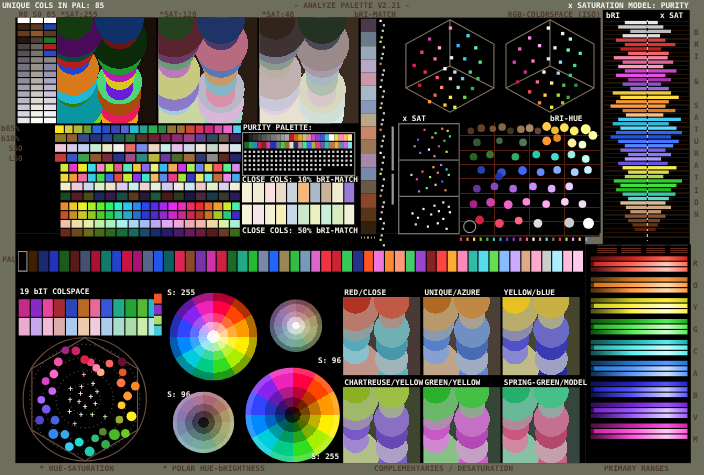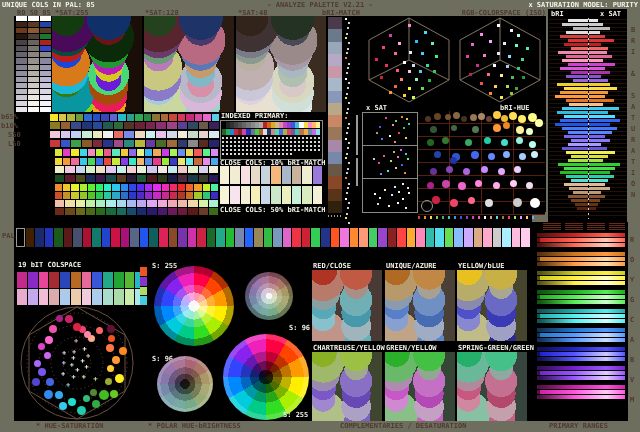--- a/index.html
+++ b/index.html
@@ -49,21 +49,21 @@
 </head>
 <body>
 
 <div class="blk" style="left:14px;top:16px;width:532px;height:196px"></div>
 <div class="blk" style="left:14px;top:212px;width:518px;height:209px"></div>
 <div class="blk" style="left:548px;top:9px;width:79px;height:213px"></div>
 <div class="blk" style="left:532px;top:222px;width:96px;height:199px"></div>
 
 <div class="wlbl" style="left:2px;top:1px">UNIQUE COLS IN PAL: 85</div>
 <div class="lbl" style="left:0;top:1px;width:640px;text-align:center">- ANALYZE PALETTE V2.21 -</div>
-<div class="wlbl" style="right:2px;top:1px">x SATURATION MODEL: PURITY</div>
+<div class="wlbl" style="right:14px;top:1px">x SATURATION MODEL: PURITY</div>
 
 <div class="lbl" style="left:17px;top:9px">R0 S0 85</div>
 <div class="lbl" style="left:55px;top:9px">*SAT:255</div>
 <div class="lbl" style="left:145px;top:9px">*SAT:128</div>
 
 <div class="lbl" style="left:238px;top:9px">*SAT:48</div>
 <div class="lbl" style="left:322px;top:9px">bRI-MATCH</div>
 <div class="lbl" style="left:352px;top:9px;width:194px;text-align:right">RGB-COLORSPACE (ISO)</div>
 
 <div class="ab vflex" data-cells="left_cols.0" style="left:16px;top:16px;width:11px;height:96px;display:flex">
@@ -834,21 +834,21 @@
     <div style="background: rgb(26, 42, 106);"></div>
     <div style="background: rgb(42, 26, 106);"></div>
     <div style="background: rgb(74, 26, 106);"></div>
     <div style="background: rgb(106, 26, 90);"></div>
     <div style="background: rgb(106, 26, 58);"></div>
     <div style="background: rgb(90, 26, 26);"></div>
     <div style="background: rgb(106, 58, 42);"></div>
     <div style="background: rgb(58, 106, 26);"></div>
   </div>
 
-<div class="wlbl" style="left:221px;top:112px">INDEXED PRIMARY:</div>
+<div class="wlbl" style="left:221px;top:112px">PURITY PALETTE:</div>
 <div class="ab bordered" style="left:220px;top:120px;width:101px;height:38px;background:#000"></div>
 <div class="ab smooth" data-cells="indexed.row1" style="left:222px;top:122px;width:98px;height:6px">
     <div style="background: rgb(0, 0, 0);"></div>
     <div style="background: rgb(34, 34, 34);"></div>
     <div style="background: rgb(51, 51, 51);"></div>
     <div style="background: rgb(68, 68, 68);"></div>
     <div style="background: rgb(85, 85, 85);"></div>
     <div style="background: rgb(102, 102, 102);"></div>
     <div style="background: rgb(119, 119, 119);"></div>
     <div style="background: rgb(136, 136, 136);"></div>
@@ -1207,21 +1207,21 @@
 <div class="wlbl" style="left:283px;top:411px">S: 255</div>
 
 <div class="wlbl" style="left:313px;top:262px">RED/CLOSE</div>
 <div class="wlbl" style="left:386px;top:262px">UNIQUE/AZURE</div>
 <div class="wlbl" style="left:458px;top:262px">YELLOW/bLUE</div>
 <div class="ab" style="left: 312px; top: 270px; width: 70px; height: 71px; background: radial-gradient(circle at 16% 2%, rgb(176, 52, 36) 0px, rgb(176, 52, 36) 15%, rgba(0, 0, 0, 0) 15%), radial-gradient(circle at 63% 5%, rgb(192, 90, 68) 0px, rgb(192, 90, 68) 20%, rgba(0, 0, 0, 0) 20%), radial-gradient(circle at 16% 14%, rgb(184, 122, 106) 0px, rgb(184, 122, 106) 25%, rgba(0, 0, 0, 0) 25%), radial-gradient(circle at 63% 24%, rgb(168, 144, 136) 0px, rgb(168, 144, 136) 17%, rgba(0, 0, 0, 0) 17%), radial-gradient(circle at 16% 33%, rgb(138, 160, 160) 0px, rgb(138, 160, 160) 22%, rgba(0, 0, 0, 0) 22%), radial-gradient(circle at 63% 42%, rgb(112, 176, 180) 0px, rgb(112, 176, 180) 27%, rgba(0, 0, 0, 0) 27%), radial-gradient(circle at 16% 51%, rgb(88, 168, 184) 0px, rgb(88, 168, 184) 19%, rgba(0, 0, 0, 0) 19%), radial-gradient(circle at 63% 60%, rgb(72, 152, 172) 0px, rgb(72, 152, 172) 24%, rgba(0, 0, 0, 0) 24%), radial-gradient(circle at 16% 69%, rgb(136, 192, 204) 0px, rgb(136, 192, 204) 16%, rgba(0, 0, 0, 0) 16%), radial-gradient(circle at 63% 79%, rgb(160, 180, 188) 0px, rgb(160, 180, 188) 21%, rgba(0, 0, 0, 0) 21%), radial-gradient(circle at 16% 88%, rgb(192, 148, 136) 0px, rgb(192, 148, 136) 26%, rgba(0, 0, 0, 0) 26%), radial-gradient(circle at 63% 96%, rgb(96, 180, 184) 0px, rgb(96, 180, 184) 18%, rgba(0, 0, 0, 0) 18%), linear-gradient(rgb(74, 58, 54), rgb(74, 58, 54));"></div>
 <div class="ab" style="left: 385px; top: 270px; width: 70px; height: 71px; background: radial-gradient(circle at 16% 2%, rgb(176, 106, 36) 0px, rgb(176, 106, 36) 15%, rgba(0, 0, 0, 0) 15%), radial-gradient(circle at 63% 5%, rgb(192, 136, 68) 0px, rgb(192, 136, 68) 20%, rgba(0, 0, 0, 0) 20%), radial-gradient(circle at 16% 14%, rgb(184, 154, 106) 0px, rgb(184, 154, 106) 25%, rgba(0, 0, 0, 0) 25%), radial-gradient(circle at 63% 24%, rgb(168, 160, 144) 0px, rgb(168, 160, 144) 17%, rgba(0, 0, 0, 0) 17%), radial-gradient(circle at 16% 33%, rgb(138, 154, 176) 0px, rgb(138, 154, 176) 22%, rgba(0, 0, 0, 0) 22%), radial-gradient(circle at 63% 42%, rgb(112, 144, 196) 0px, rgb(112, 144, 196) 27%, rgba(0, 0, 0, 0) 27%), radial-gradient(circle at 16% 51%, rgb(88, 128, 200) 0px, rgb(88, 128, 200) 19%, rgba(0, 0, 0, 0) 19%), radial-gradient(circle at 63% 60%, rgb(72, 108, 180) 0px, rgb(72, 108, 180) 24%, rgba(0, 0, 0, 0) 24%), radial-gradient(circle at 16% 69%, rgb(136, 160, 208) 0px, rgb(136, 160, 208) 16%, rgba(0, 0, 0, 0) 16%), radial-gradient(circle at 63% 79%, rgb(160, 172, 196) 0px, rgb(160, 172, 196) 21%, rgba(0, 0, 0, 0) 21%), radial-gradient(circle at 16% 88%, rgb(192, 164, 136) 0px, rgb(192, 164, 136) 26%, rgba(0, 0, 0, 0) 26%), radial-gradient(circle at 63% 96%, rgb(96, 136, 200) 0px, rgb(96, 136, 200) 18%, rgba(0, 0, 0, 0) 18%), linear-gradient(rgb(74, 64, 54), rgb(74, 64, 54));"></div>
 <div class="ab" style="left: 457px; top: 270px; width: 70px; height: 71px; background: radial-gradient(circle at 16% 2%, rgb(232, 192, 32) 0px, rgb(232, 192, 32) 15%, rgba(0, 0, 0, 0) 15%), radial-gradient(circle at 63% 5%, rgb(200, 176, 68) 0px, rgb(200, 176, 68) 20%, rgba(0, 0, 0, 0) 20%), radial-gradient(circle at 16% 14%, rgb(184, 172, 106) 0px, rgb(184, 172, 106) 25%, rgba(0, 0, 0, 0) 25%), radial-gradient(circle at 63% 24%, rgb(168, 168, 144) 0px, rgb(168, 168, 144) 17%, rgba(0, 0, 0, 0) 17%), radial-gradient(circle at 16% 33%, rgb(138, 138, 176) 0px, rgb(138, 138, 176) 22%, rgba(0, 0, 0, 0) 22%), radial-gradient(circle at 63% 42%, rgb(106, 106, 196) 0px, rgb(106, 106, 196) 27%, rgba(0, 0, 0, 0) 27%), radial-gradient(circle at 16% 51%, rgb(80, 80, 200) 0px, rgb(80, 80, 200) 19%, rgba(0, 0, 0, 0) 19%), radial-gradient(circle at 63% 60%, rgb(58, 58, 180) 0px, rgb(58, 58, 180) 24%, rgba(0, 0, 0, 0) 24%), radial-gradient(circle at 16% 69%, rgb(136, 136, 208) 0px, rgb(136, 136, 208) 16%, rgba(0, 0, 0, 0) 16%), radial-gradient(circle at 63% 79%, rgb(160, 160, 196) 0px, rgb(160, 160, 196) 21%, rgba(0, 0, 0, 0) 21%), radial-gradient(circle at 16% 88%, rgb(192, 188, 136) 0px, rgb(192, 188, 136) 26%, rgba(0, 0, 0, 0) 26%), radial-gradient(circle at 63% 96%, rgb(42, 42, 144) 0px, rgb(42, 42, 144) 18%, rgba(0, 0, 0, 0) 18%), linear-gradient(rgb(70, 70, 46), rgb(70, 70, 46));"></div>
 <div class="wlbl" style="left:313px;top:344px">CHARTREUSE/YELLOW</div>
 <div class="wlbl" style="left:386px;top:344px">GREEN/YELLOW</div>
-<div class="wlbl" style="left:458px;top:344px">SPRING-GREEN/GREEN</div>
+<div class="wlbl" style="left:458px;top:344px">SPRING-GREEN/MODEL</div>
 <div class="ab" style="left: 312px; top: 352px; width: 70px; height: 69px; background: radial-gradient(circle at 16% 2%, rgb(138, 176, 36) 0px, rgb(138, 176, 36) 15%, rgba(0, 0, 0, 0) 15%), radial-gradient(circle at 63% 5%, rgb(156, 192, 68) 0px, rgb(156, 192, 68) 20%, rgba(0, 0, 0, 0) 20%), radial-gradient(circle at 16% 14%, rgb(160, 184, 106) 0px, rgb(160, 184, 106) 25%, rgba(0, 0, 0, 0) 25%), radial-gradient(circle at 63% 24%, rgb(160, 168, 144) 0px, rgb(160, 168, 144) 17%, rgba(0, 0, 0, 0) 17%), radial-gradient(circle at 16% 33%, rgb(154, 138, 176) 0px, rgb(154, 138, 176) 22%, rgba(0, 0, 0, 0) 22%), radial-gradient(circle at 63% 42%, rgb(138, 112, 196) 0px, rgb(138, 112, 196) 27%, rgba(0, 0, 0, 0) 27%), radial-gradient(circle at 16% 51%, rgb(122, 88, 200) 0px, rgb(122, 88, 200) 19%, rgba(0, 0, 0, 0) 19%), radial-gradient(circle at 63% 60%, rgb(104, 72, 180) 0px, rgb(104, 72, 180) 24%, rgba(0, 0, 0, 0) 24%), radial-gradient(circle at 16% 69%, rgb(160, 136, 208) 0px, rgb(160, 136, 208) 16%, rgba(0, 0, 0, 0) 16%), radial-gradient(circle at 63% 79%, rgb(172, 160, 196) 0px, rgb(172, 160, 196) 21%, rgba(0, 0, 0, 0) 21%), radial-gradient(circle at 16% 88%, rgb(176, 192, 136) 0px, rgb(176, 192, 136) 26%, rgba(0, 0, 0, 0) 26%), radial-gradient(circle at 63% 96%, rgb(122, 96, 200) 0px, rgb(122, 96, 200) 18%, rgba(0, 0, 0, 0) 18%), linear-gradient(rgb(62, 70, 48), rgb(62, 70, 48));"></div>
 <div class="ab" style="left: 385px; top: 352px; width: 70px; height: 69px; background: radial-gradient(circle at 16% 2%, rgb(42, 176, 42) 0px, rgb(42, 176, 42) 15%, rgba(0, 0, 0, 0) 15%), radial-gradient(circle at 63% 5%, rgb(68, 192, 68) 0px, rgb(68, 192, 68) 20%, rgba(0, 0, 0, 0) 20%), radial-gradient(circle at 16% 14%, rgb(106, 184, 106) 0px, rgb(106, 184, 106) 25%, rgba(0, 0, 0, 0) 25%), radial-gradient(circle at 63% 24%, rgb(144, 168, 144) 0px, rgb(144, 168, 144) 17%, rgba(0, 0, 0, 0) 17%), radial-gradient(circle at 16% 33%, rgb(176, 138, 176) 0px, rgb(176, 138, 176) 22%, rgba(0, 0, 0, 0) 22%), radial-gradient(circle at 63% 42%, rgb(196, 112, 196) 0px, rgb(196, 112, 196) 27%, rgba(0, 0, 0, 0) 27%), radial-gradient(circle at 16% 51%, rgb(200, 88, 200) 0px, rgb(200, 88, 200) 19%, rgba(0, 0, 0, 0) 19%), radial-gradient(circle at 63% 60%, rgb(180, 72, 180) 0px, rgb(180, 72, 180) 24%, rgba(0, 0, 0, 0) 24%), radial-gradient(circle at 16% 69%, rgb(208, 136, 208) 0px, rgb(208, 136, 208) 16%, rgba(0, 0, 0, 0) 16%), radial-gradient(circle at 63% 79%, rgb(196, 160, 196) 0px, rgb(196, 160, 196) 21%, rgba(0, 0, 0, 0) 21%), radial-gradient(circle at 16% 88%, rgb(136, 192, 136) 0px, rgb(136, 192, 136) 26%, rgba(0, 0, 0, 0) 26%), radial-gradient(circle at 63% 96%, rgb(200, 96, 200) 0px, rgb(200, 96, 200) 18%, rgba(0, 0, 0, 0) 18%), linear-gradient(rgb(54, 70, 54), rgb(54, 70, 54));"></div>
 <div class="ab" style="left: 457px; top: 352px; width: 70px; height: 69px; background: radial-gradient(circle at 16% 2%, rgb(36, 176, 106) 0px, rgb(36, 176, 106) 15%, rgba(0, 0, 0, 0) 15%), radial-gradient(circle at 63% 5%, rgb(68, 192, 136) 0px, rgb(68, 192, 136) 20%, rgba(0, 0, 0, 0) 20%), radial-gradient(circle at 16% 14%, rgb(106, 184, 154) 0px, rgb(106, 184, 154) 25%, rgba(0, 0, 0, 0) 25%), radial-gradient(circle at 63% 24%, rgb(144, 168, 160) 0px, rgb(144, 168, 160) 17%, rgba(0, 0, 0, 0) 17%), radial-gradient(circle at 16% 33%, rgb(176, 138, 154) 0px, rgb(176, 138, 154) 22%, rgba(0, 0, 0, 0) 22%), radial-gradient(circle at 63% 42%, rgb(196, 112, 144) 0px, rgb(196, 112, 144) 27%, rgba(0, 0, 0, 0) 27%), radial-gradient(circle at 16% 51%, rgb(200, 88, 128) 0px, rgb(200, 88, 128) 19%, rgba(0, 0, 0, 0) 19%), radial-gradient(circle at 63% 60%, rgb(180, 72, 108) 0px, rgb(180, 72, 108) 24%, rgba(0, 0, 0, 0) 24%), radial-gradient(circle at 16% 69%, rgb(208, 136, 160) 0px, rgb(208, 136, 160) 16%, rgba(0, 0, 0, 0) 16%), radial-gradient(circle at 63% 79%, rgb(196, 160, 172) 0px, rgb(196, 160, 172) 21%, rgba(0, 0, 0, 0) 21%), radial-gradient(circle at 16% 88%, rgb(136, 192, 164) 0px, rgb(136, 192, 164) 26%, rgba(0, 0, 0, 0) 26%), radial-gradient(circle at 63% 96%, rgb(200, 96, 136) 0px, rgb(200, 96, 136) 18%, rgba(0, 0, 0, 0) 18%), linear-gradient(rgb(54, 70, 62), rgb(54, 70, 62));"></div>
 
 <div class="stripehdr"></div>
 <div class="ab" style="left:537px;top:233px;width:88px">
     <div class="rgroup">
       <div class="rstrip" style="background: linear-gradient(90deg, rgb(85, 17, 17), rgb(204, 34, 34) 40%, rgb(255, 102, 85) 78%, rgb(204, 34, 34)); border-left: 3px solid rgb(85, 17, 17);"></div>
       <div class="rstrip" style="background: linear-gradient(90deg, rgb(204, 34, 34), rgb(255, 102, 85) 40%, rgb(255, 204, 187) 78%, rgb(255, 102, 85)); border-left: 3px solid rgb(85, 17, 17);"></div>
       <div class="rstrip" style="background: linear-gradient(90deg, rgb(85, 17, 17), rgb(255, 102, 85) 40%, rgb(255, 204, 187) 78%, rgb(255, 102, 85)); border-left: 3px solid rgb(85, 17, 17);"></div>

